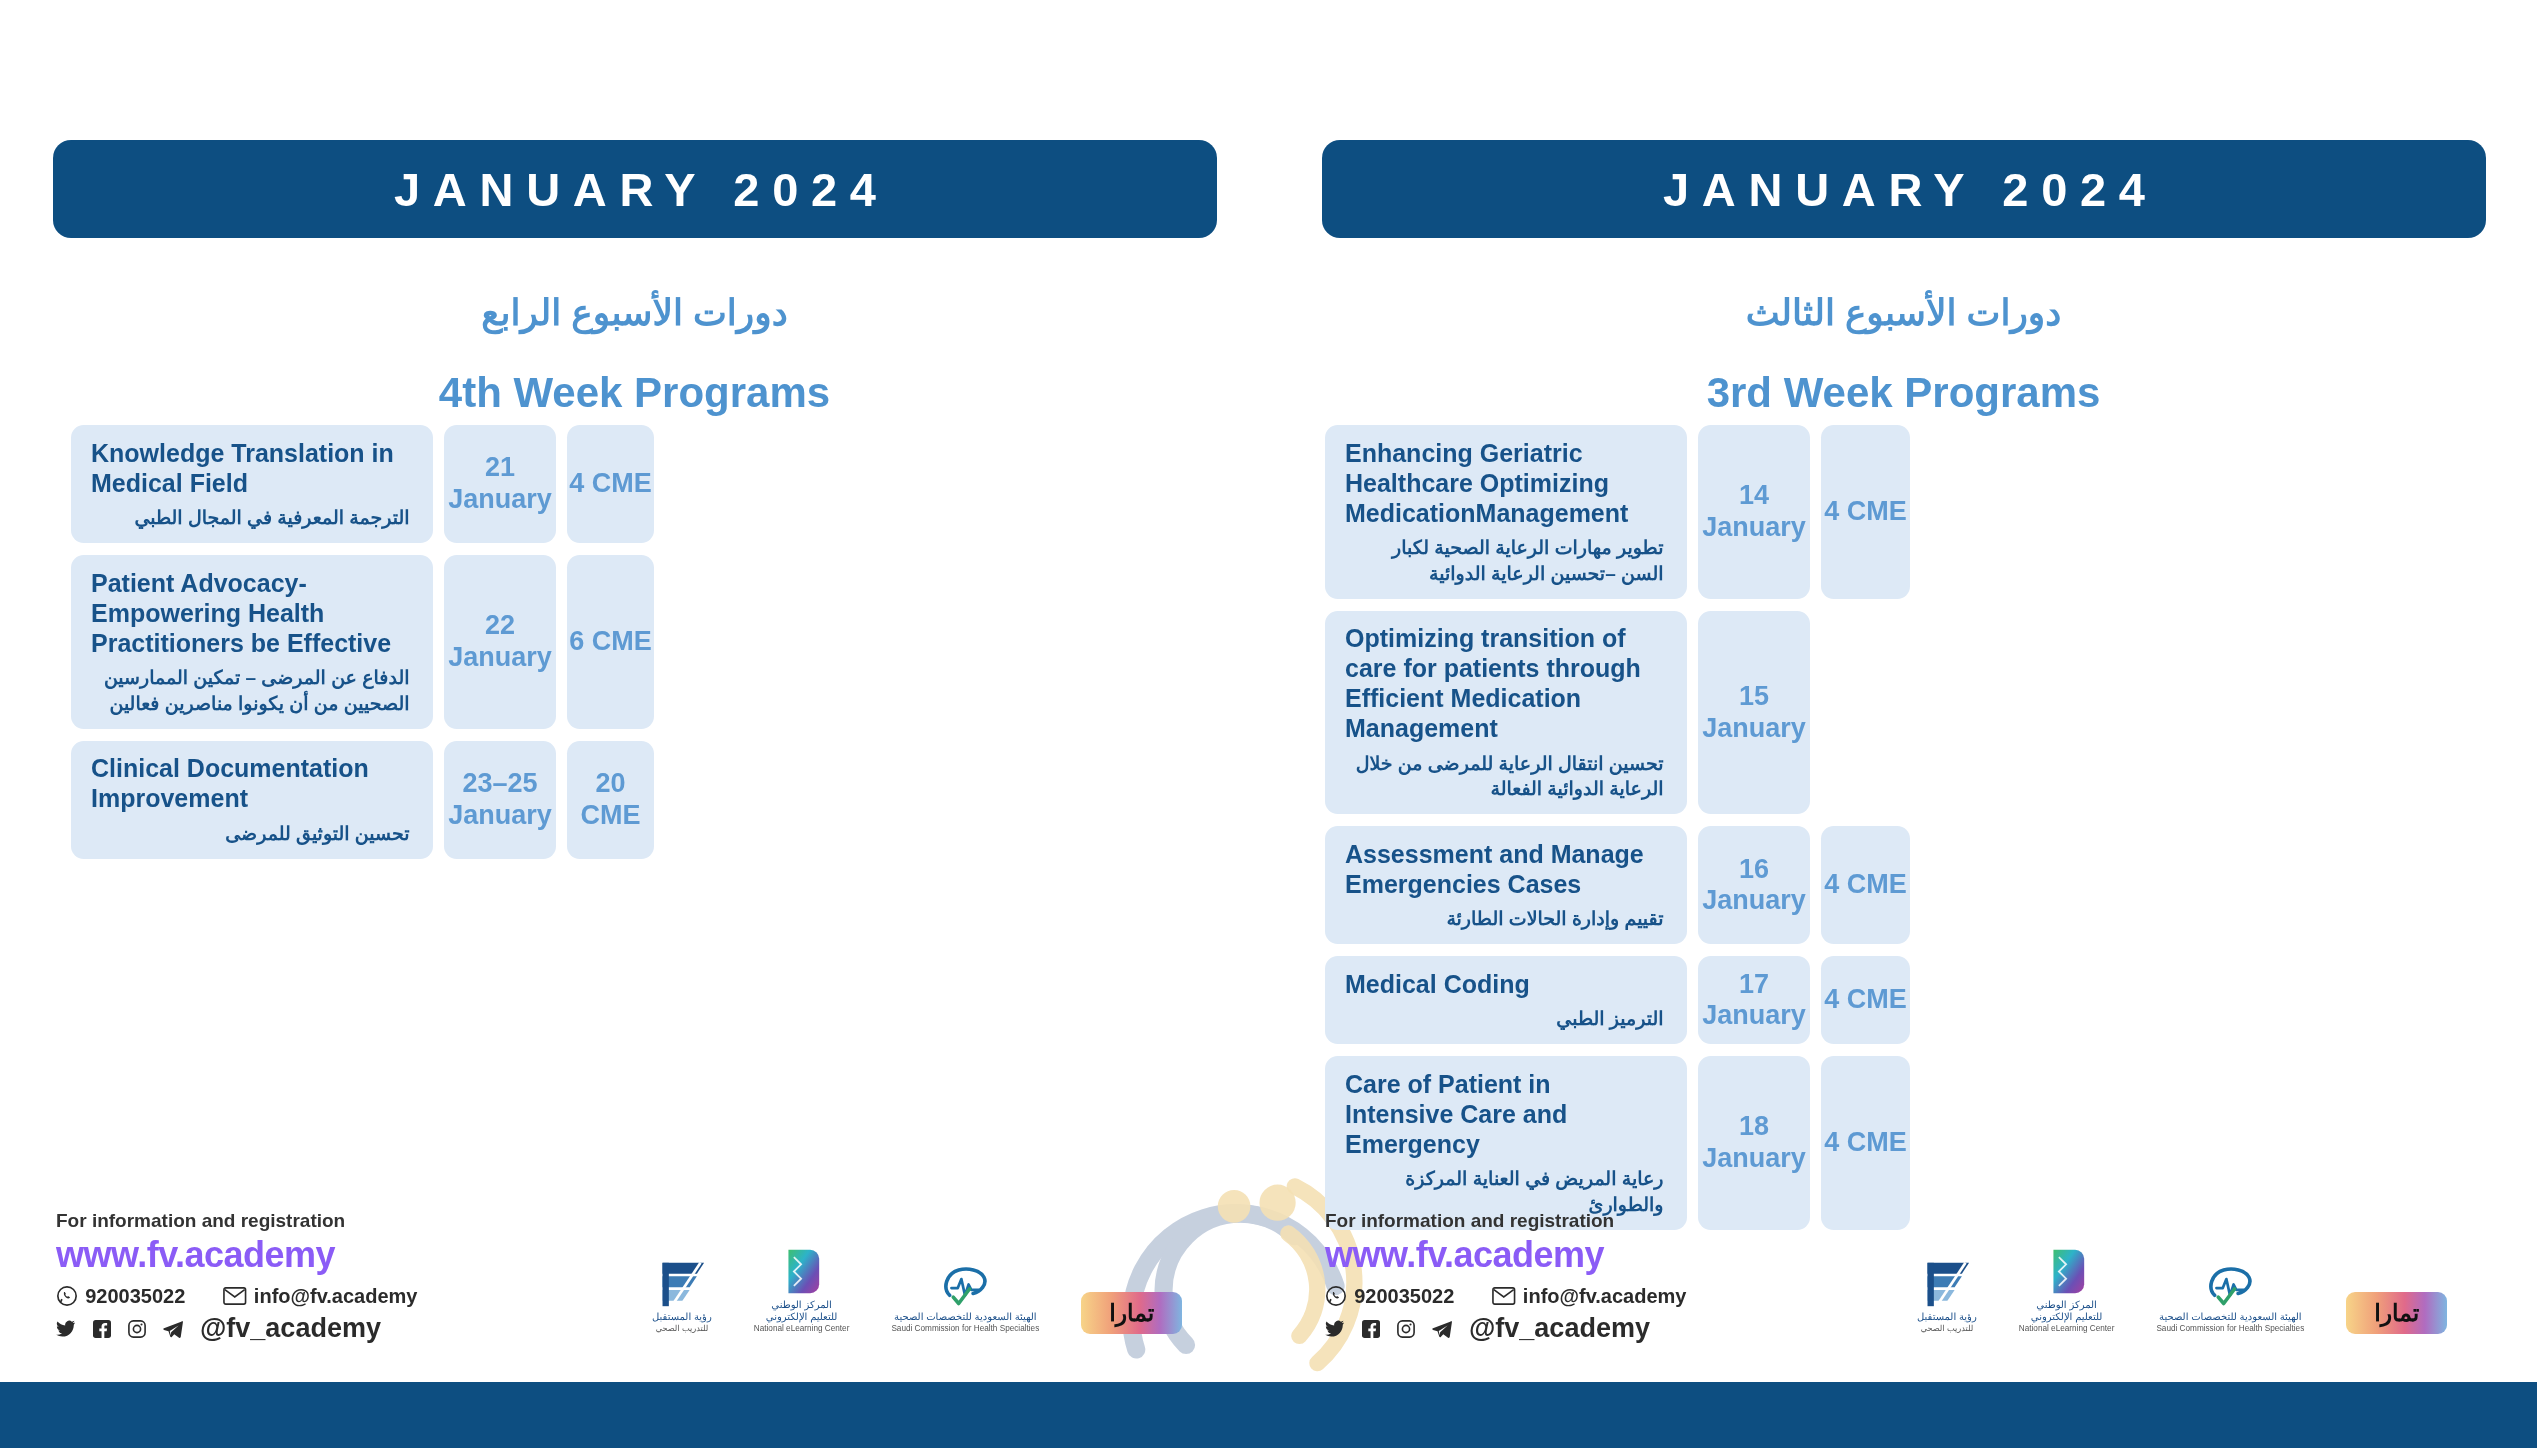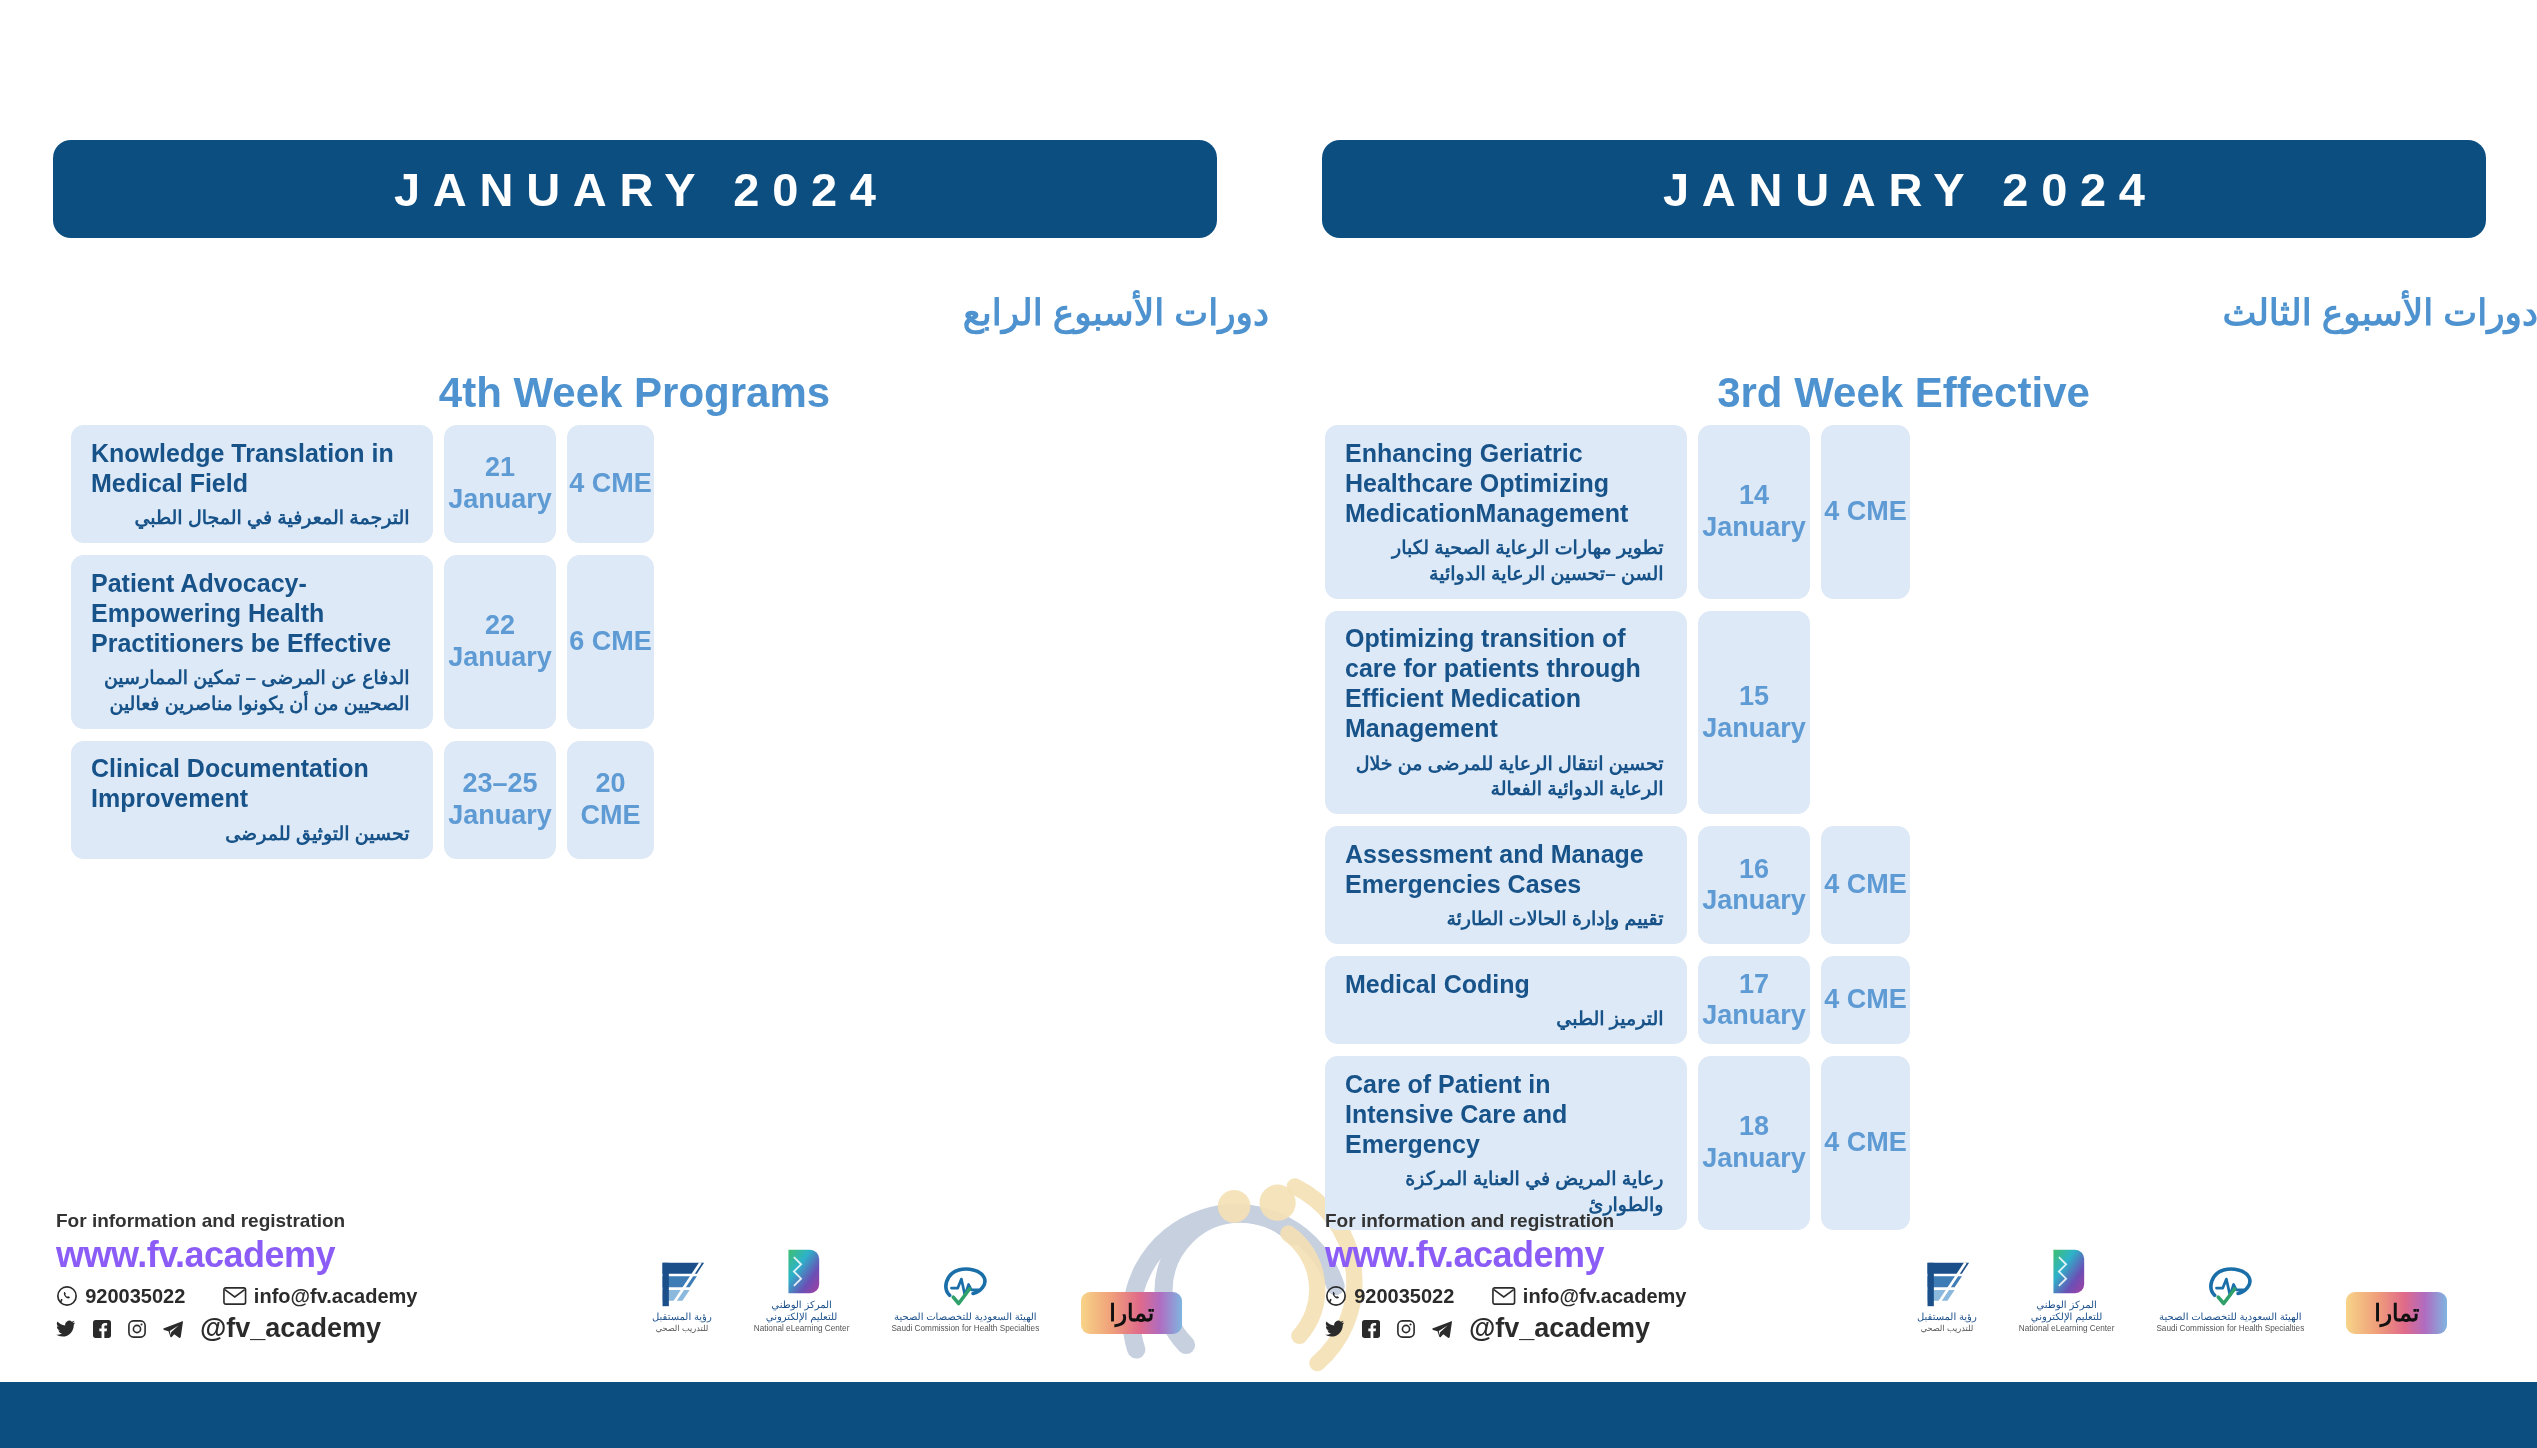--- a/index.html
+++ b/index.html
@@ -46,20 +46,21 @@
   .month-bar span{
     color:#ffffff;
     font-size:47px;
     font-weight:bold;
     letter-spacing:12.7px;
     text-indent:12.7px;
   }
 
   .week-ar{
     position:absolute; top:292px; left:0; width:1269px;
+    text-align:center;
     color:#4e93cf;
     font-size:36px;
     font-weight:bold;
     direction:rtl;
   }
   .week-en{
     position:absolute; top:357px; left:0; width:1269px;
     text-align:center;
     color:#4e93cf;
     font-size:42px;
@@ -333,21 +334,21 @@
         <div class="tamara">تمارا</div>
       </div>
     </div>
   </div>
 
   <div class="panel right">
     <div class="month-bar">
       <span>JANUARY 2024</span>
     </div>
     <div class="week-ar">دورات الأسبوع الثالث</div>
-    <div class="week-en">3rd Week Effective</div>
+    <div class="week-en">3rd Week Programs</div>
 
     <div class="rows">
       <div class="row">
         <div class="cell title">
           <div class="t-en">Enhancing Geriatric Healthcare Optimizing MedicationManagement</div>
           <div class="t-ar">تطوير مهارات الرعاية الصحية لكبار السن –تحسين الرعاية الدوائية</div>
         </div>
         <div class="cell date">14 January</div>
         <div class="cell cme">4 CME</div>
       </div>

